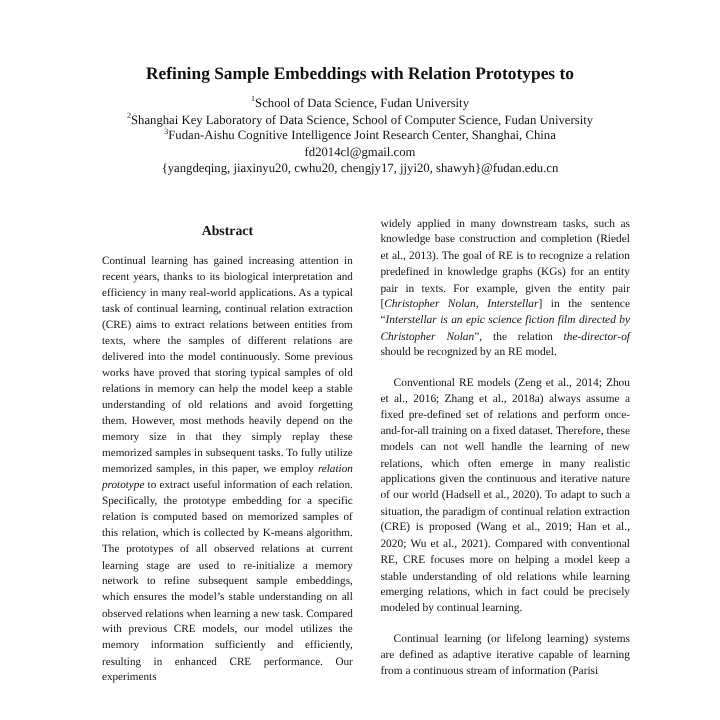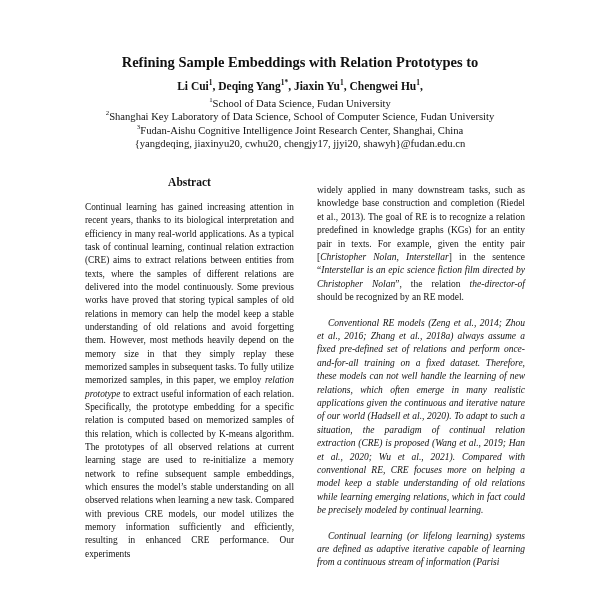--- a/index.html
+++ b/index.html
@@ -53,47 +53,47 @@
     text-align: justify;
   }
   .abstract {
     padding-left: 28px;
     padding-right: 2px;
   }
   .abstract-heading {
     text-align: center;
     font-weight: bold;
     font-size: 11.5px;
-    margin: 4px 0 13px 0;
+    margin: 18px 0 13px 0;
   }
   .abstract-body {
     font-size: 9.3px;
     line-height: 13.35px;
     text-align: justify;
   }
   p { margin: 12px; padding: 0; }
-  p.indent { text-indent: 11px; font-style: italic; }
+  p.indent { text-indent: 11px; }
 </style>
 </head>
 <body>
 
 <div class="page">
 
   <div class="title-block">
     <div>Refining Sample Embeddings with Relation Prototypes to</div>
   </div>
 
   <div class="authors-block">
-    <div>Li Cui<sup>1</sup>, Deqing Yang<sup>1*</sup>, Jiaxin Yu<sup>1</sup>, Chengwei Hu<sup>1</sup>,</div>
   </div>
 
   <div class="affil-block">
     <div><sup>1</sup>School of Data Science, Fudan University</div>
     <div><sup>2</sup>Shanghai Key Laboratory of Data Science, School of Computer Science, Fudan University</div>
     <div><sup>3</sup>Fudan-Aishu Cognitive Intelligence Joint Research Center, Shanghai, China</div>
+    <div>fd2014cl@gmail.com</div>
     <div>{yangdeqing, jiaxinyu20, cwhu20, chengjy17, jjyi20, shawyh}@fudan.edu.cn</div>
   </div>
 
   <div class="columns">
 
     <div class="col-left">
       <div class="abstract">
         <div class="abstract-heading">Abstract</div>
         <div class="abstract-body">Continual learning has gained increasing attention in recent years, thanks to its biological interpretation and efficiency in many real-world applications. As a typical task of continual learning, continual relation extraction (CRE) aims to extract relations between entities from texts, where the samples of different relations are delivered into the model continuously. Some previous works have proved that storing typical samples of old relations in memory can help the model keep a stable understanding of old relations and avoid forgetting them. However, most methods heavily depend on the memory size in that they simply replay these memorized samples in subsequent tasks. To fully utilize memorized samples, in this paper, we employ <i>relation prototype</i> to extract useful information of each relation. Specifically, the prototype embedding for a specific relation is computed based on memorized samples of this relation, which is collected by K-means algorithm. The prototypes of all observed relations at current learning stage are used to re-initialize a memory network to refine subsequent sample embeddings, which ensures the model’s stable understanding on all observed relations when learning a new task. Compared with previous CRE models, our model utilizes the memory information sufficiently and efficiently, resulting in enhanced CRE performance. Our experiments</div>
       </div>

